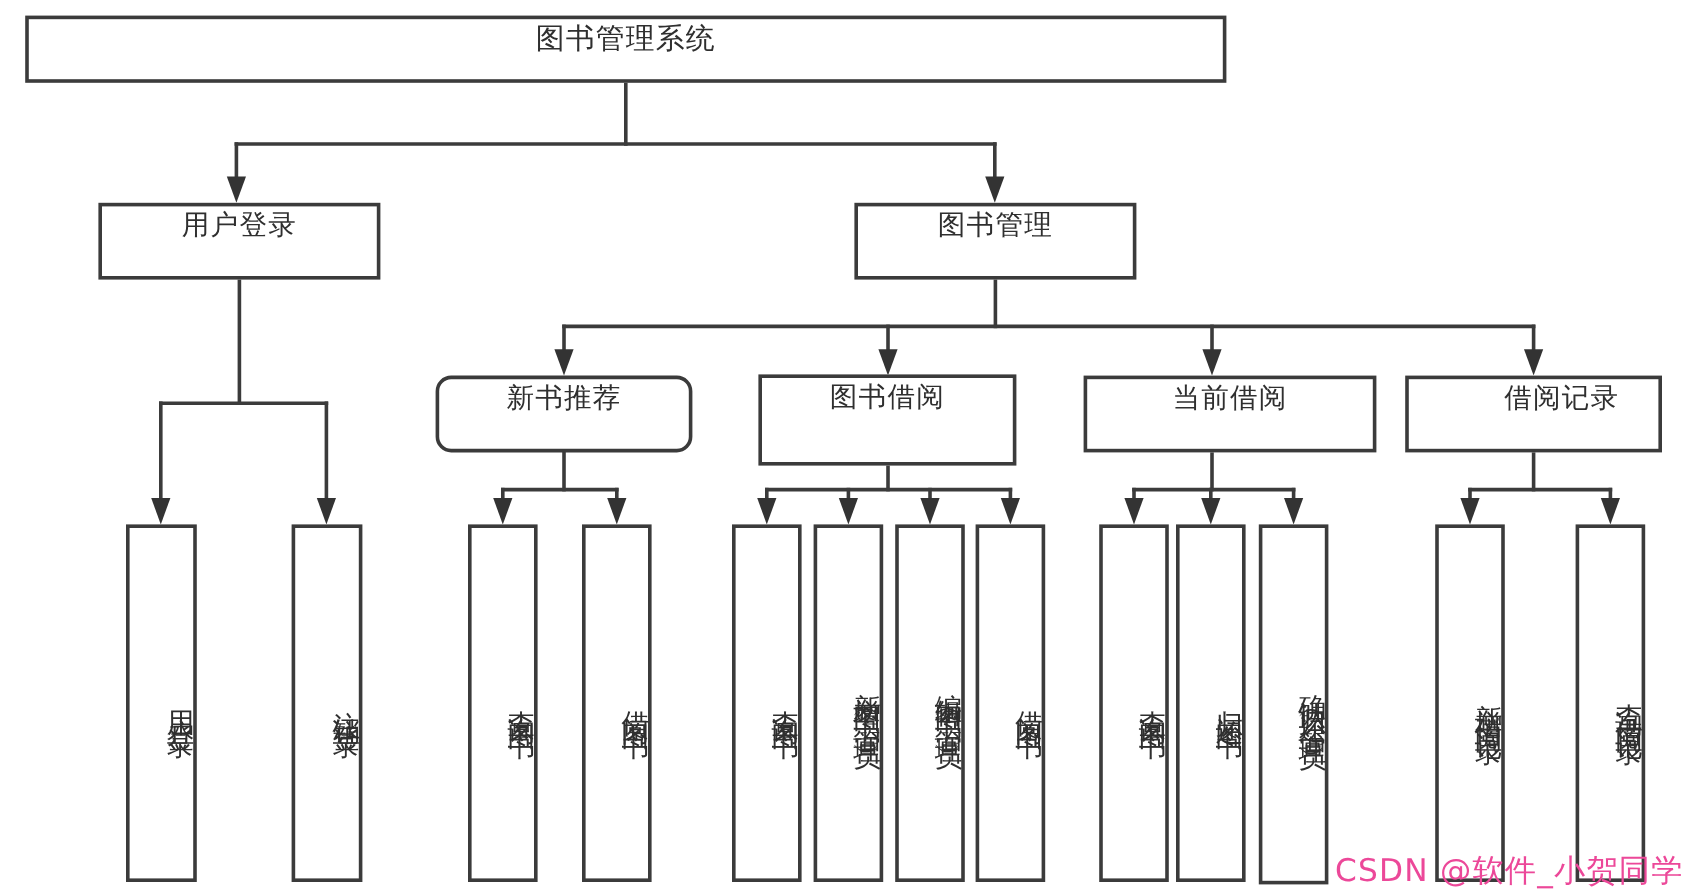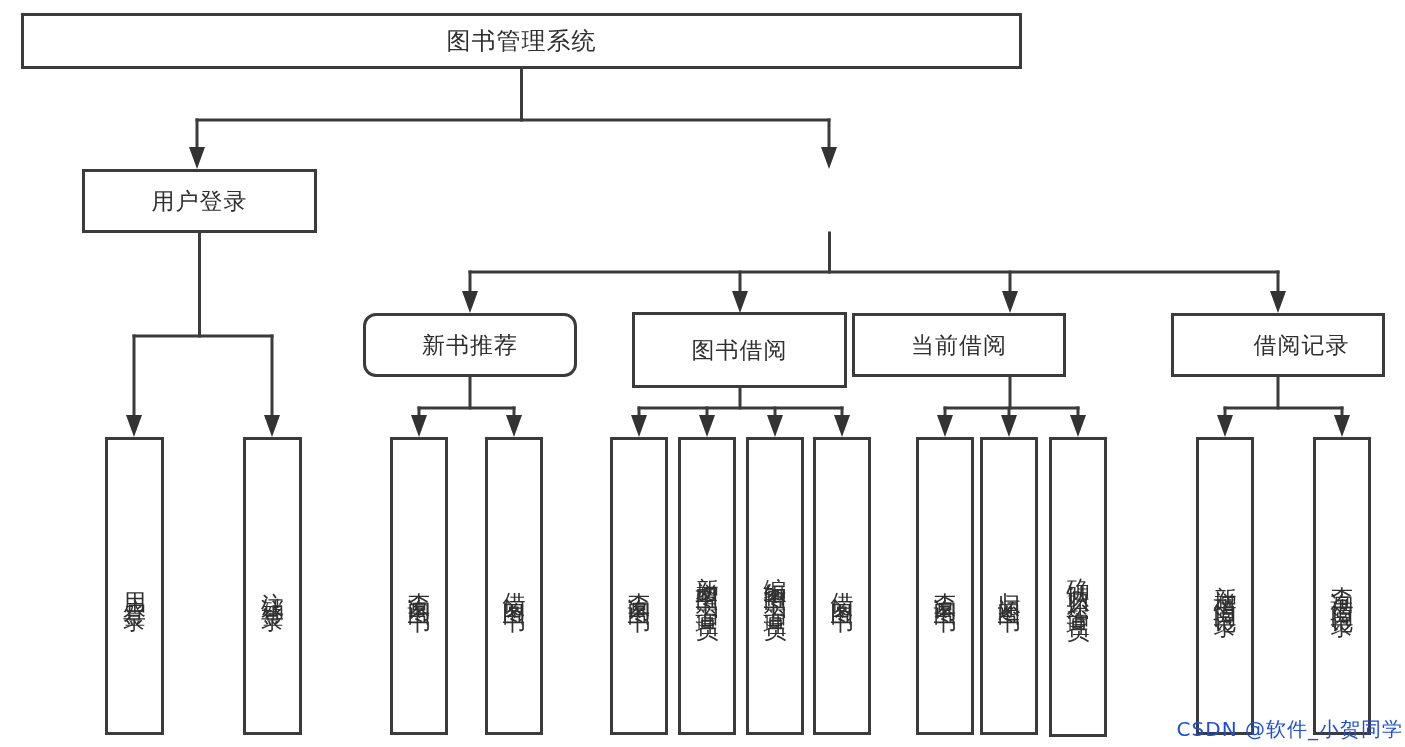--- a/index.html
+++ b/index.html
@@ -10,42 +10,41 @@
     font-family:"DejaVu Sans","Liberation Sans",sans-serif;
     overflow:hidden;
   }
   #wires{position:absolute;left:0;top:0;pointer-events:none;}
   .box{
     position:absolute;
     box-sizing:border-box;
     border:3px solid #3b3b3b;
     background:#fff;
     display:flex;
-    align-items:center;
     justify-content:center;
     color:#2f2f2f;
     font-size:23px;
     letter-spacing:1px;
     text-align:center;
     white-space:nowrap;
   }
   .root{font-size:24px;}
   .vbox{
     writing-mode:vertical-rl;
     text-orientation:mixed;
     letter-spacing:6px;
     white-space:normal;
     line-height:1;
   }
   .watermark{
     position:absolute;
     right:2px;
     bottom:4px;
-    color:#1d4ed8;
-    font-size:20px;
+    color:#ec4899;
+    font-size:26px;
     letter-spacing:1px;
     pointer-events:none;
   }
 </style>
 </head>
 <body>
 
 <div id="stage">
 
   <svg id="wires" width="1405" height="747" viewBox="0 0 1405 747">
@@ -115,28 +114,31 @@
     </g>
   </svg>
 
   <div class="box root" style="left:21px;top:13px;width:1001px;height:56px;">
     <span>图书管理系统</span>
   </div>
 
   <div class="box" style="left:82px;top:169px;width:235px;height:64px;">
     <span>用户登录</span>
   </div>
+  <div class="box" style="left:712px;top:169px;width:235px;height:64px;">
+    <span>图书管理</span>
+  </div>
 
   <div class="box" style="left:363px;top:313px;width:214px;height:64px;border-radius:13px;">
     <span>新书推荐</span>
   </div>
   <div class="box" style="left:632px;top:312px;width:215px;height:76px;">
     <span>图书借阅</span>
   </div>
-  <div class="box" style="left:852px;top:313px;width:214px;height:64px;">
+  <div class="box" style="left:903px;top:313px;width:244px;height:64px;">
     <span>当前借阅</span>
   </div>
   <div class="box" style="left:1171px;top:313px;width:214px;height:64px;padding-left:47px;">
     <span>借阅记录</span>
   </div>
 
   <div class="box vbox" style="left:105px;top:437px;width:59px;height:298px;">
     <span>用户登录</span>
   </div>
   <div class="box vbox" style="left:243px;top:437px;width:59px;height:298px;">

